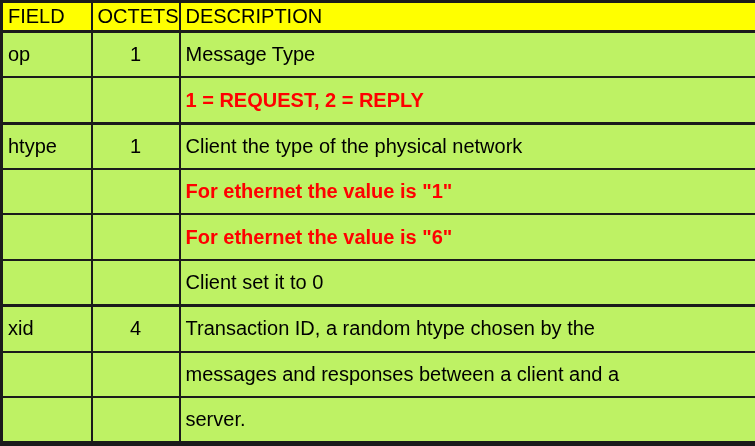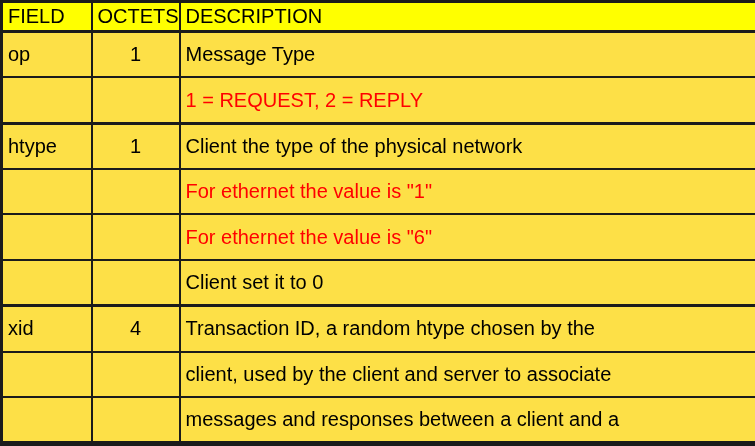--- a/index.html
+++ b/index.html
@@ -26,25 +26,25 @@
     vertical-align: middle;
     overflow: hidden;
     white-space: nowrap;
     text-align: left;
     font-weight: normal;
   }
   thead th {
     background: var(--hdr, #ffff00);
     height: 27px;
   }
-  tbody td { height: 31.5px; background: #fde047; }
+  tbody td { height: 31.5px; background: #bef264; }
   tfoot td { height: auto; background: #ffffff; }
   tr.group-start td { border-top-width: 3px; }
   .col-octets { text-align: center; }
-  td.red { color: var(--red, #ff0000); }
+  td.red { color: var(--red, #ff0000); font-weight: bold; }
 </style>
 </head>
 <body>
 
 <div class="wrap">
   <table class="fields">
     <colgroup>
       <col style="width:90px">
       <col style="width:88px">
       <col style="width:577px">
@@ -88,26 +88,26 @@
           <td class="col-desc">Client set it to 0</td>
         </tr>
         <tr class="group-start">
           <td class="col-field">xid</td>
           <td class="col-octets">4</td>
           <td class="col-desc">Transaction ID, a random htype chosen by the</td>
         </tr>
         <tr>
           <td class="col-field"></td>
           <td class="col-octets"></td>
-          <td class="col-desc">client, used by the client and server to associate</td>
+          <td class="col-desc">messages and responses between a client and a</td>
         </tr>
         <tr>
           <td class="col-field"></td>
           <td class="col-octets"></td>
-          <td class="col-desc">messages and responses between a client and a</td>
+          <td class="col-desc">server.</td>
         </tr>
       </tbody>
     <tfoot>
       <tr>
         <td></td>
         <td class="col-octets"></td>
         <td></td>
       </tr>
     </tfoot>
   </table>

